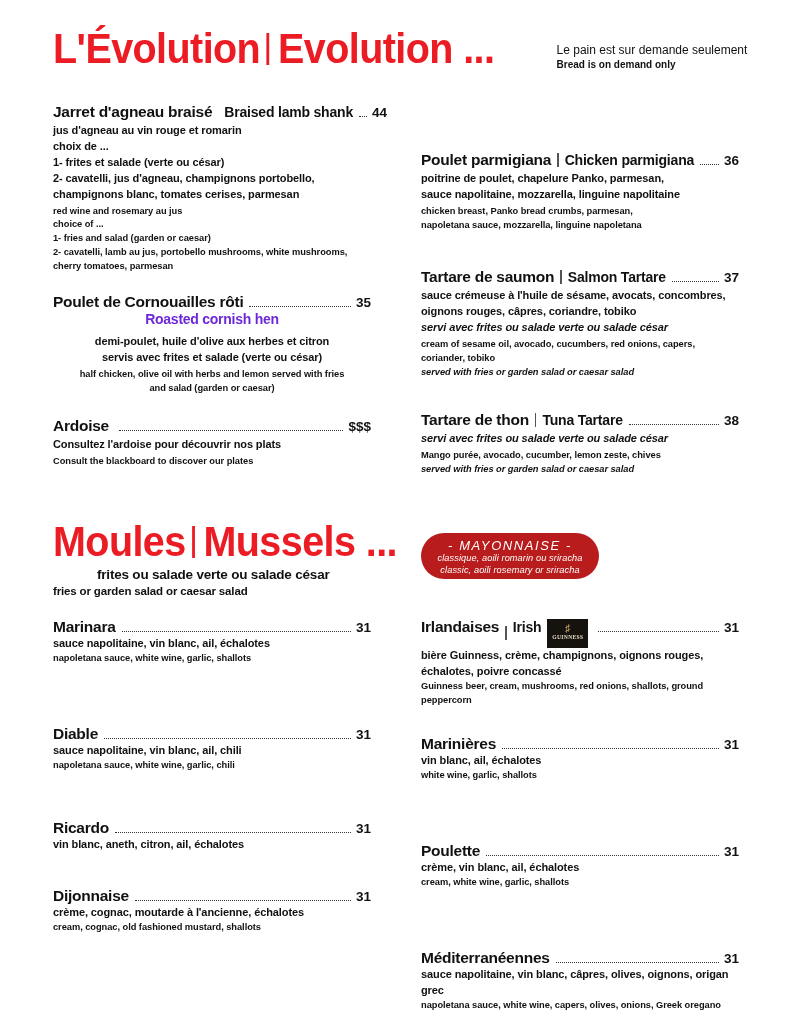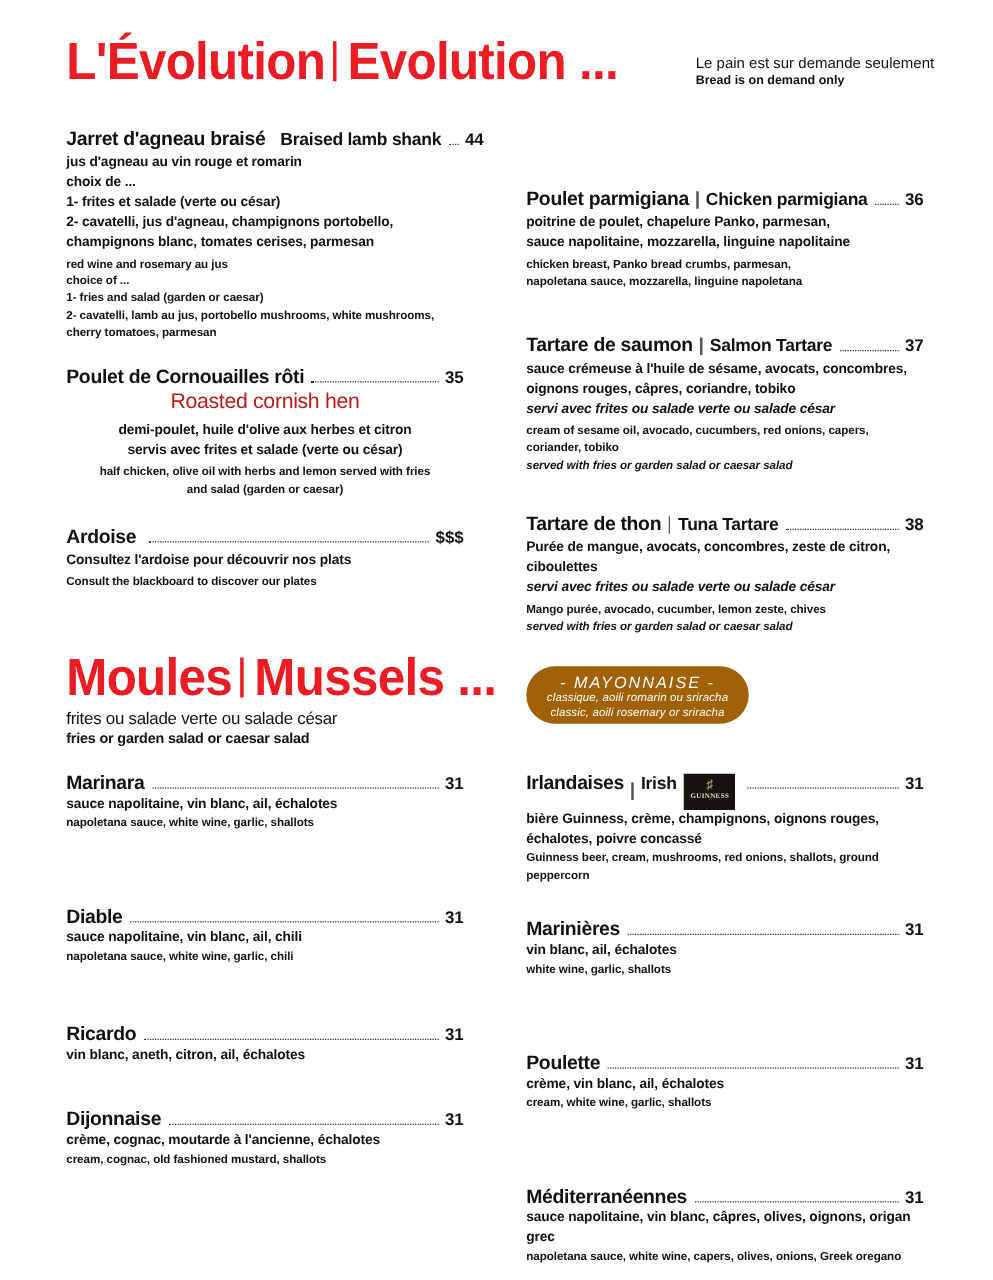--- a/index.html
+++ b/index.html
@@ -90,23 +90,23 @@
     margin: 0 5px 4px 6px;
     height: 1px;
   }
   .price {
     font-size: 13.5px;
     font-weight: bold;
     color: #111;
     flex: 0 0 auto;
   }
   .subtitle-en {
-    font-size: 17px;
-    font-weight: normal;
-    color: #b91c1c;
+    font-size: 14px;
+    font-weight: bold;
+    color: #6d28d9;
     letter-spacing: -0.25px;
     line-height: 1.18;
   }
 
   .desc-fr {
     font-size: 11px;
     font-weight: bold;
     color: #111;
     line-height: 1.45;
     letter-spacing: -0.1px;
@@ -122,21 +122,21 @@
   .desc-en.ital { font-style: italic; }
   .desc-fr-lines, .desc-en-lines { margin-top: 2px; }
 
   
   .mayo-badge {
     position: absolute;
     left: 421px;
     top: 533px;
     width: 178px;
     height: 46px;
-    background: #a16207;
+    background: #b91c1c;
     border-radius: 23px;
     color: #ffffff;
     text-align: center;
     padding-top: 6px;
   }
   .mayo-title {
     font-size: 13px;
     font-style: italic;
     letter-spacing: 1.6px;
     font-weight: normal;
@@ -172,21 +172,21 @@
     color: #e7dcc2;
     font-size: 5.6px;
     letter-spacing: 0.3px;
     font-weight: bold;
     line-height: 1;
     margin-top: 1px;
     font-family: "Liberation Serif", serif;
   }
 
   
-  .moules-sub-fr { font-size: 13.5px; font-weight: normal; color:#111; line-height:1.25; letter-spacing:-0.2px;}
+  .moules-sub-fr { font-size: 13.5px; font-weight: bold; color:#111; line-height:1.25; letter-spacing:-0.2px;margin-left:44px;}
   .moules-sub-en { font-size: 11.5px; font-weight: bold; color:#111; line-height:1.3; letter-spacing:-0.15px;}
 </style>
 </head>
 <body>
 
 <div class="page">
 
   <div class="section-head" style="position:absolute; left:53px; top:28px;">
     <div class="big-title">
       <span>L'Évolution</span><span class="sep"></span><span>Evolution ...</span>
@@ -296,21 +296,20 @@
 
     <div class="item" style="margin-top:32px;">
       <div class="item-title-row">
         <span class="name-fr">Tartare de thon</span>
         <span class="vbar"></span>
         <span class="name-en">Tuna Tartare</span>
         <span class="dots"></span>
         <span class="price">38</span>
       </div>
       <div class="desc-fr-lines">
-        <div class="desc-fr">Purée de mangue, avocats, concombres, zeste de citron, ciboulettes</div>
         <div class="desc-fr ital">servi avec frites ou salade verte ou salade césar</div>
       </div>
       <div class="desc-en-lines">
         <div class="desc-en">Mango purée, avocado, cucumber, lemon zeste, chives</div>
         <div class="desc-en ital">served with fries or garden salad or caesar salad</div>
       </div>
     </div>
   </div>
 
   <div style="position:absolute; left:53px; top:521px;">

